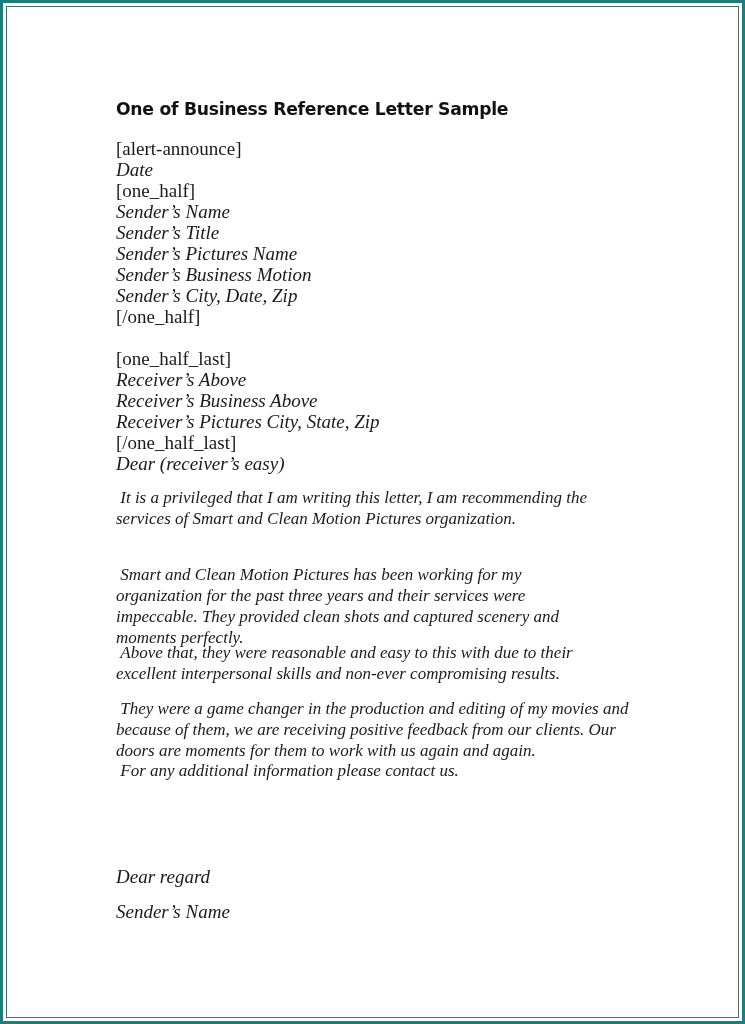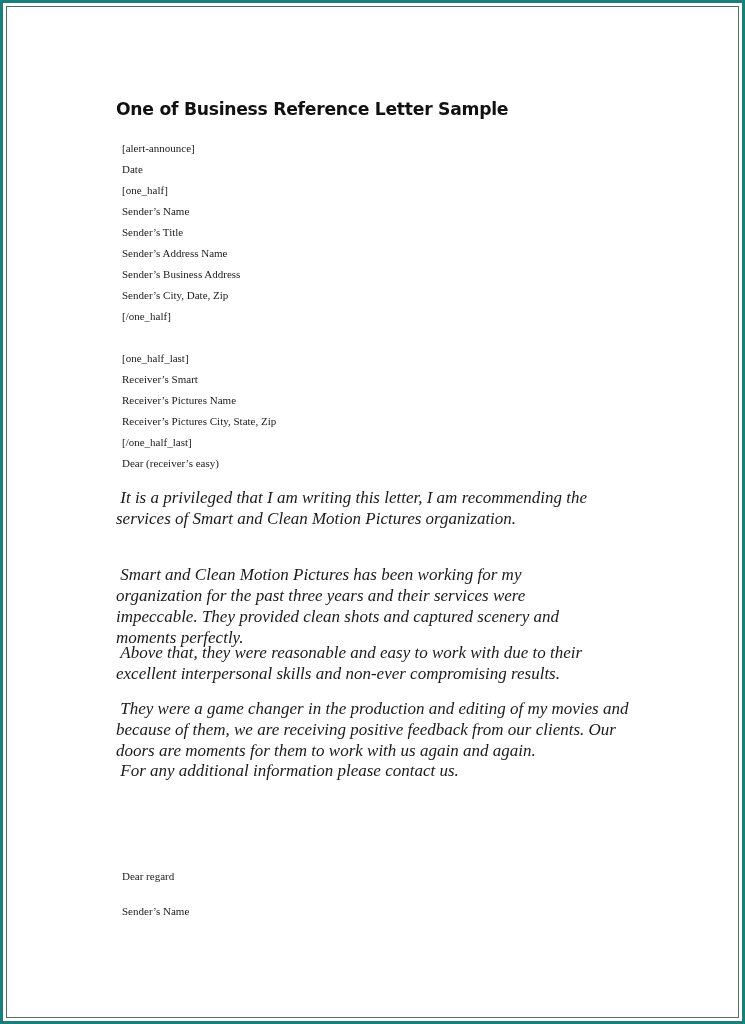--- a/index.html
+++ b/index.html
@@ -20,56 +20,56 @@
     border-top-color: #3e6d69; border-left-color: #3e6d69;
   }
   .page { position: absolute; left: 116px; top: 0; width: 520px; color: #1a1a1a; }
   .title {
     position: absolute; top: 98px; left: 0;
     font-family: "DejaVu Sans", sans-serif;
     font-size: 18.5px; font-weight: bold; letter-spacing: -0.3px;
     color: #111; white-space: nowrap; transform: scaleX(0.93); transform-origin: left;
   }
   .line {
-    position: absolute; left: 6px; font-size: 11px; line-height: 21px; white-space: nowrap;
+    position: absolute; left: 0; font-size: 19px; line-height: 21px; white-space: nowrap;
   }
-  .i { }
+  .i { font-style: italic; }
   .para {
     position: absolute; left: 0; width: 515px;
     font-size: 17px; line-height: 21px; font-style: italic;
   }
 </style>
 </head>
 <body>
 
 <div class="frame">
   <div class="frame-inner"></div>
 </div>
 
 <div class="page">
   <div class="title">One of Business Reference Letter Sample</div>
 
   <div class="line" style="top:138px">[alert-announce]</div>
   <div class="line i" style="top:159px">Date</div>
   <div class="line" style="top:180px">[one_half]</div>
   <div class="line i" style="top:201px">Sender’s Name</div>
   <div class="line i" style="top:222px">Sender’s Title</div>
-  <div class="line i" style="top:243px">Sender’s Address Name</div>
-  <div class="line i" style="top:264px">Sender’s Business Address</div>
+  <div class="line i" style="top:243px">Sender’s Pictures Name</div>
+  <div class="line i" style="top:264px">Sender’s Business Motion</div>
   <div class="line i" style="top:285px">Sender’s City, Date, Zip</div>
   <div class="line" style="top:306px">[/one_half]</div>
 
   <div class="line" style="top:348px">[one_half_last]</div>
-  <div class="line i" style="top:369px">Receiver’s Smart</div>
-  <div class="line i" style="top:390px">Receiver’s Pictures Name</div>
+  <div class="line i" style="top:369px">Receiver’s Above</div>
+  <div class="line i" style="top:390px">Receiver’s Business Above</div>
   <div class="line i" style="top:411px">Receiver’s Pictures City, State, Zip</div>
   <div class="line" style="top:432px">[/one_half_last]</div>
   <div class="line i" style="top:453px">Dear (receiver’s easy)</div>
 
   <div class="para" style="top:487px;white-space:pre-wrap"> It is a privileged that I am writing this letter, I am recommending the services of Smart and Clean Motion Pictures organization.</div>
   <div class="para" style="top:564px;white-space:pre-wrap;width:490px"> Smart and Clean Motion Pictures has been working for my organization for the past three years and their services were impeccable. They provided clean shots and captured scenery and moments perfectly.</div>
-  <div class="para" style="top:642px;white-space:pre-wrap"> Above that, they were reasonable and easy to work with due to their excellent interpersonal skills and non-ever compromising results.</div>
+  <div class="para" style="top:642px;white-space:pre-wrap"> Above that, they were reasonable and easy to this with due to their excellent interpersonal skills and non-ever compromising results.</div>
   <div class="para" style="top:698px;white-space:pre-wrap"> They were a game changer in the production and editing of my movies and because of them, we are receiving positive feedback from our clients. Our doors are moments for them to work with us again and again.</div>
   <div class="para" style="top:760px;white-space:pre-wrap"> For any additional information please contact us.</div>
 
   <div class="line i" style="top:866px">Dear regard</div>
   <div class="line i" style="top:901px">Sender’s Name</div>
 </div>
 
 </body></html>

